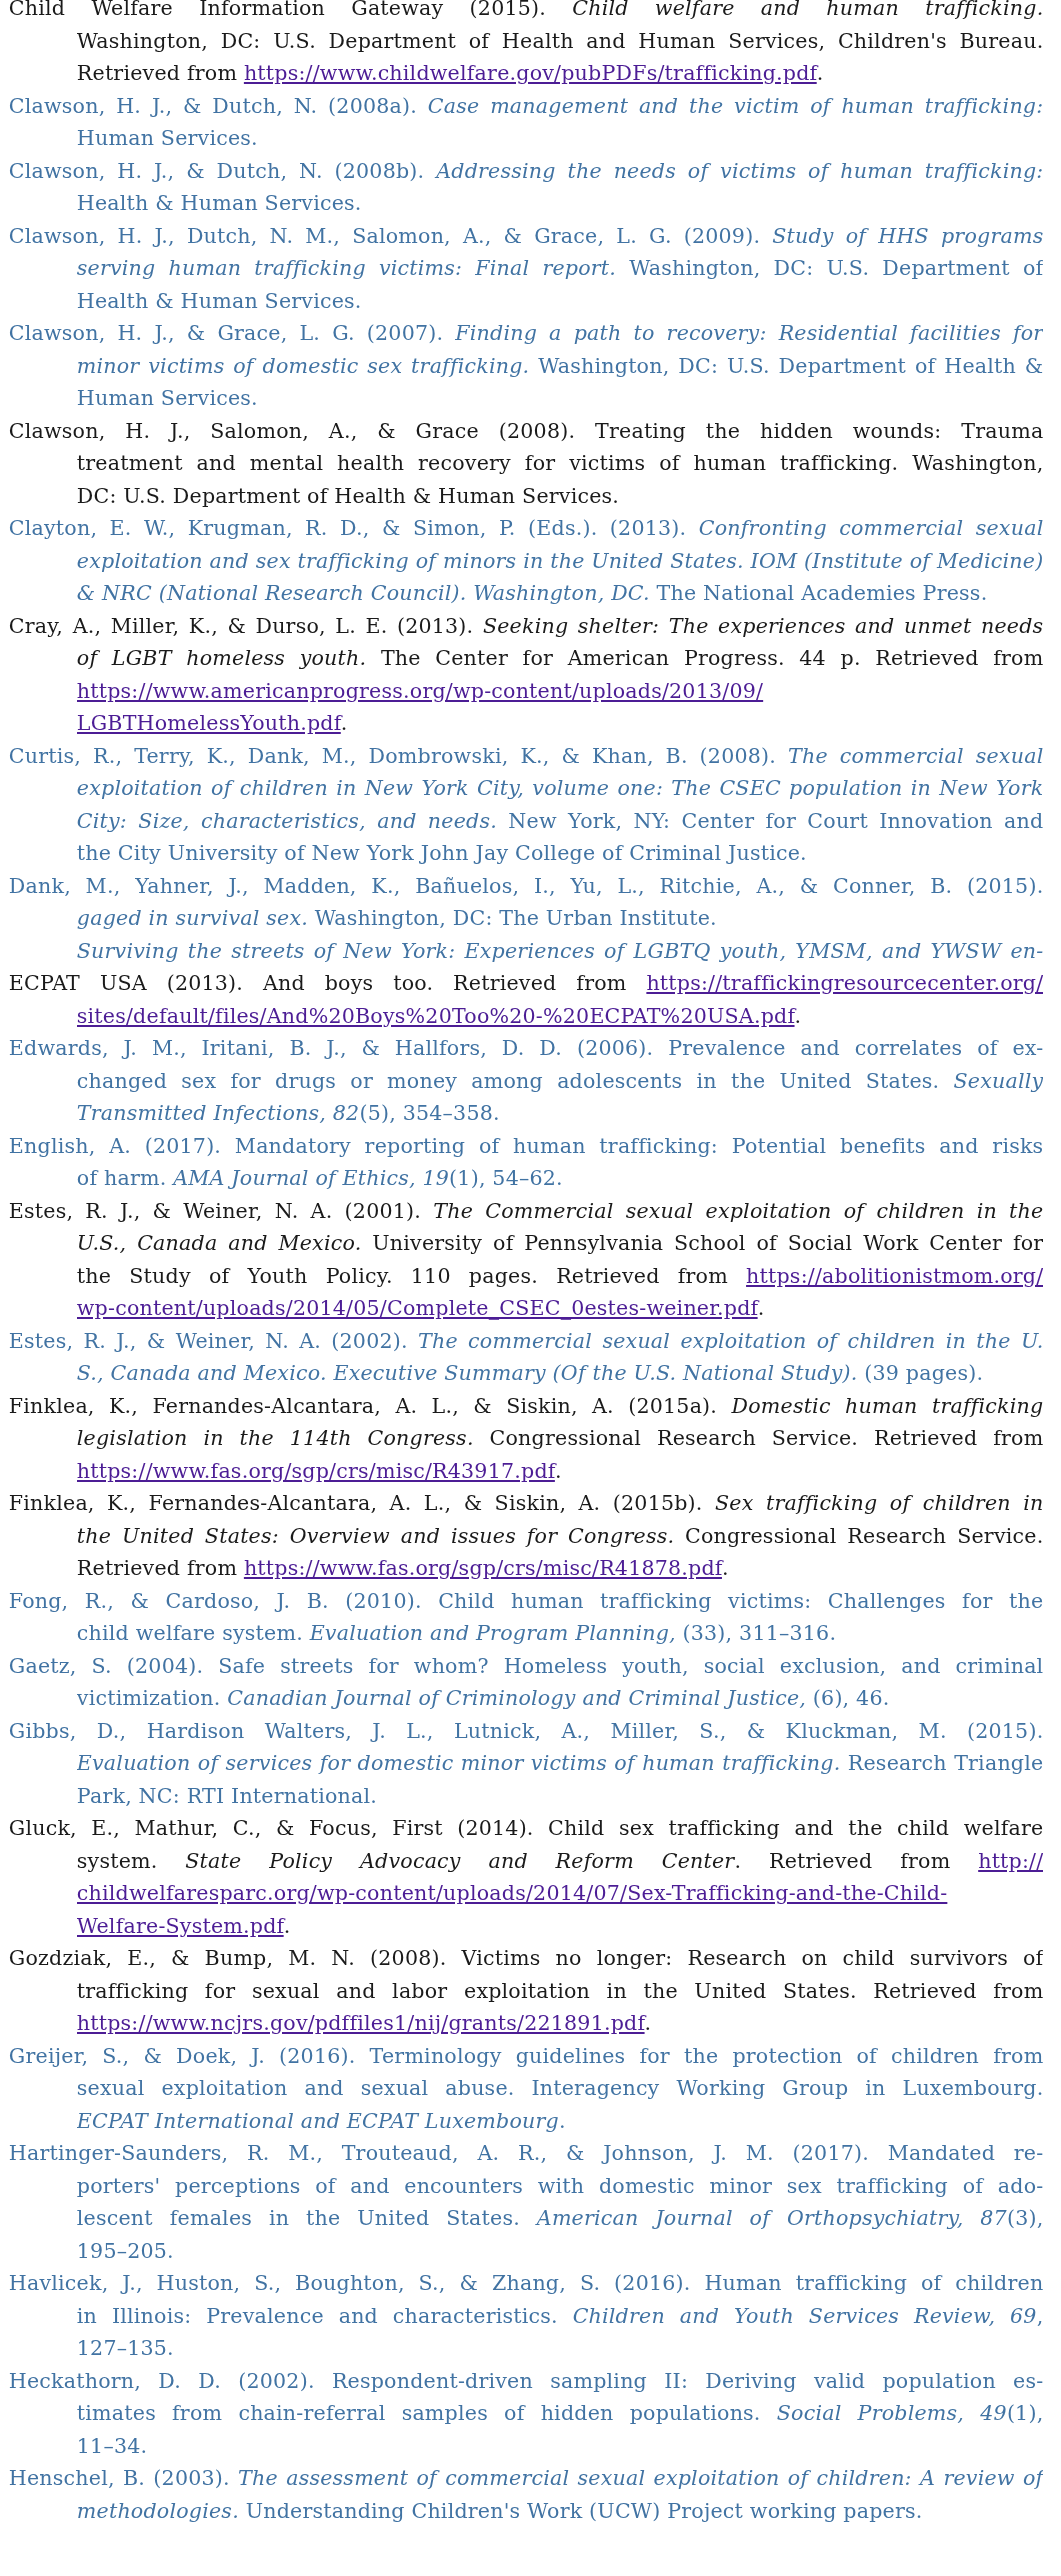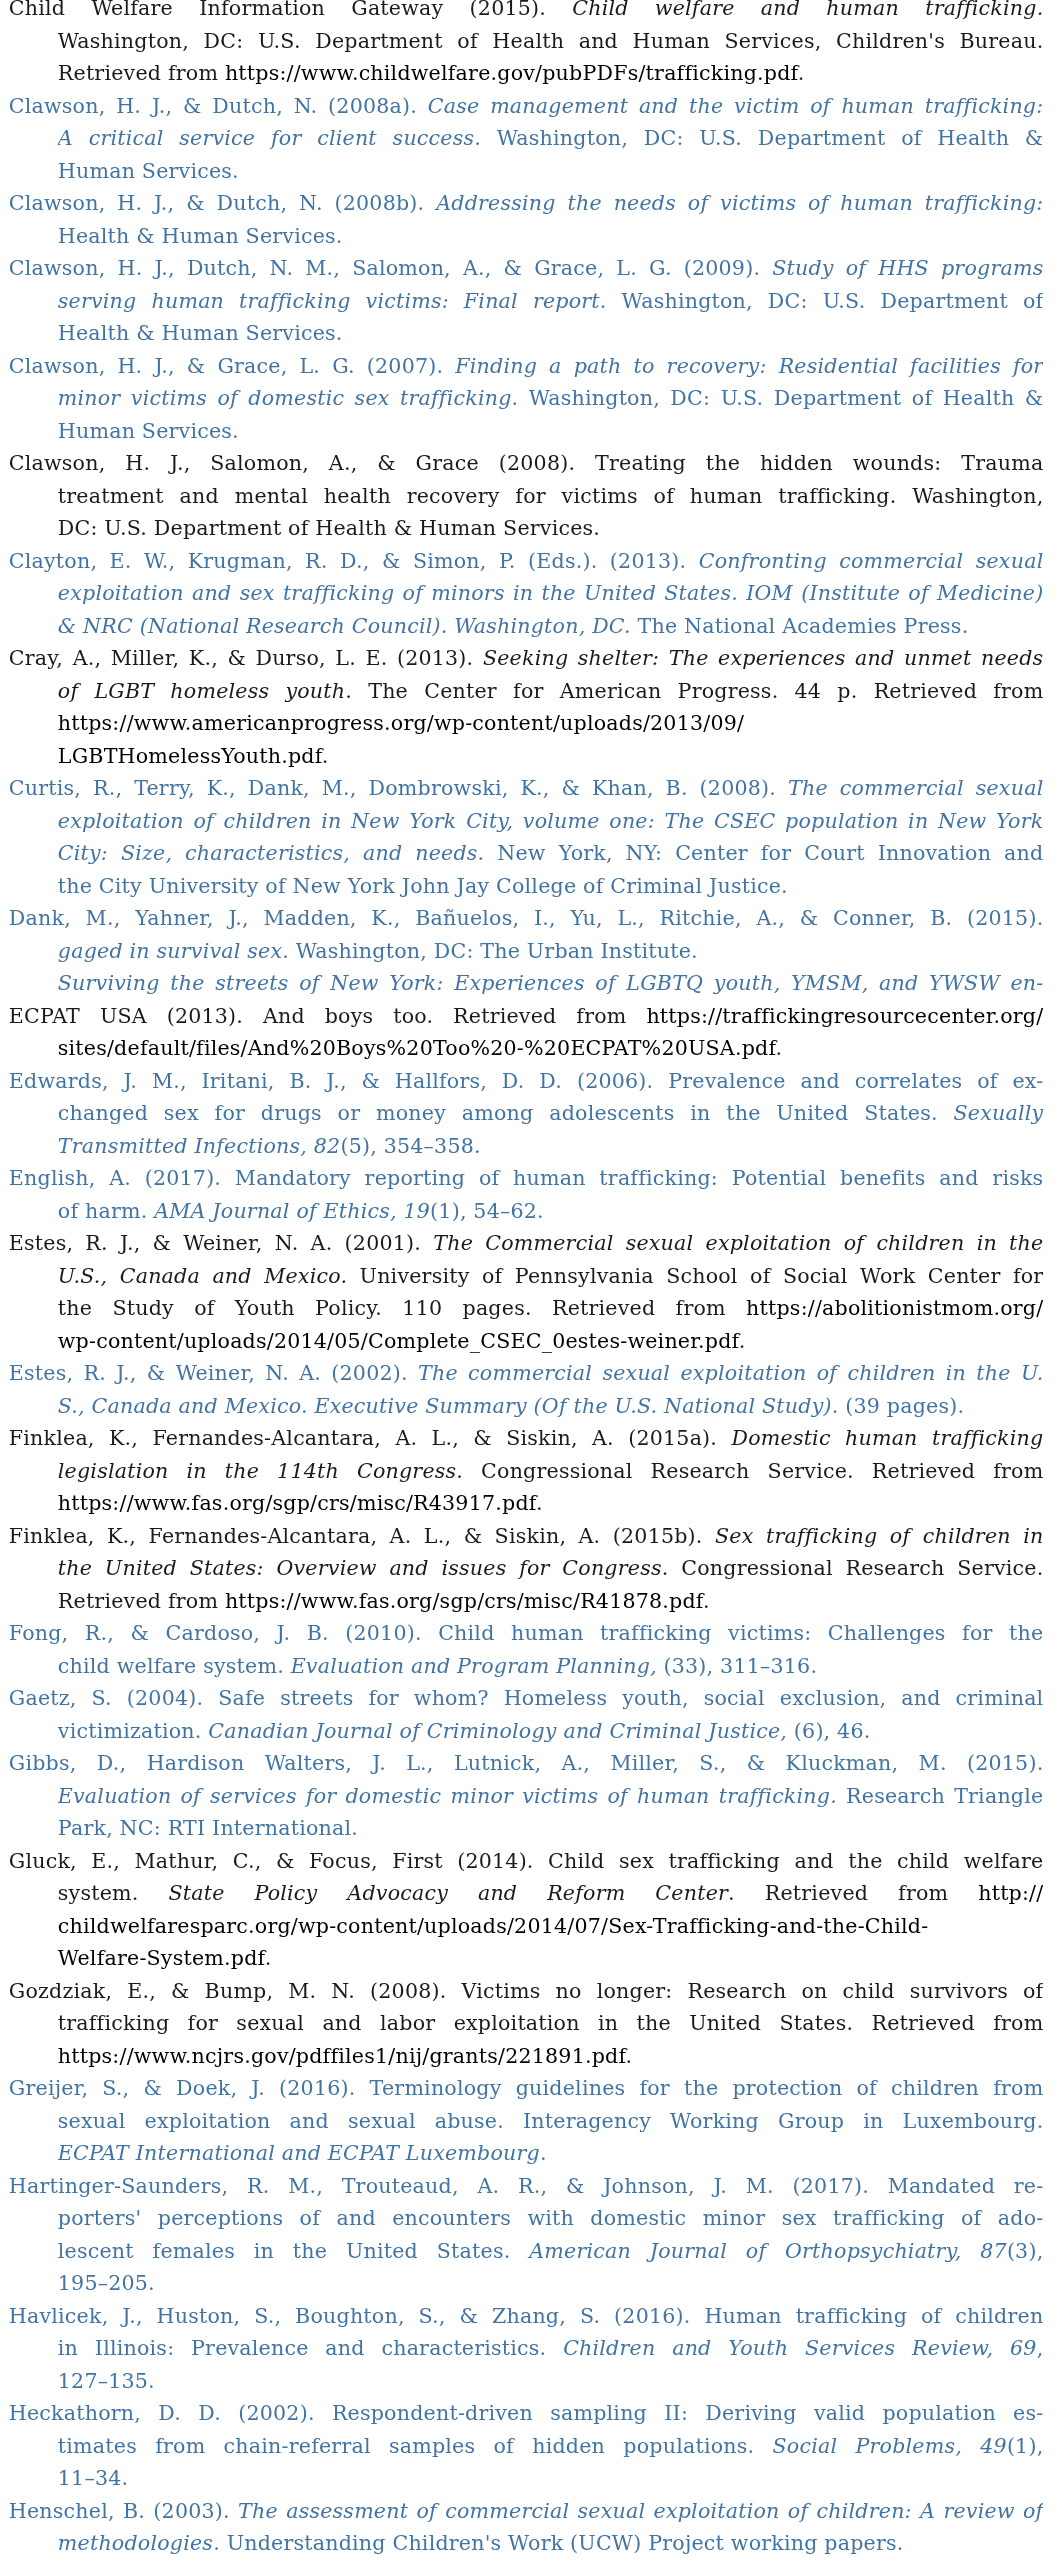--- a/index.html
+++ b/index.html
@@ -22,39 +22,38 @@
   }
   .line {
     height: 32.5px;
     overflow: hidden;
     text-align: left;
   }
   .line.just {
     text-align: justify;
     text-align-last: justify;
   }
-  .line.ind { margin-left: 49px; }
+  .line.ind { margin-left: 68px; }
   .tk { color: #1a1a1a; }
   .tb { color: #4173a3; }
-  .tu { color: #000000; cursor: pointer; }
+  .tu { color: #4c1d95; cursor: pointer; text-decoration: underline; }
   .it { font-style: italic; text-align: center; }
 </style>
 </head>
 <body>
 
 <div class="page">
   <div id="refs">
       <div class="ref">
         <div class="line just"><span class="tk">Child Welfare Information Gateway (2015). </span><span class="tk it">Child welfare and human trafficking.</span></div>
         <div class="line ind just"><span class="tk">Washington, DC: U.S. Department of Health and Human Services, Children's Bureau.</span></div>
         <div class="line ind"><span class="tk">Retrieved from </span><span class="tu">https://www.childwelfare.gov/pubPDFs/trafficking.pdf</span><span class="tk">.</span></div>
       </div>
       <div class="ref">
         <div class="line just"><span class="tb">Clawson, H. J., &amp; Dutch, N. (2008a). </span><span class="tb it">Case management and the victim of human trafficking:</span></div>
-        <div class="line ind just"><span class="tb it">A critical service for client success. </span><span class="tb">Washington, DC: U.S. Department of Health &amp;</span></div>
         <div class="line ind"><span class="tb">Human Services.</span></div>
       </div>
       <div class="ref">
         <div class="line just"><span class="tb">Clawson, H. J., &amp; Dutch, N. (2008b). </span><span class="tb it">Addressing the needs of victims of human trafficking:</span></div>
         <div class="line ind"><span class="tb">Health &amp; Human Services.</span></div>
       </div>
       <div class="ref">
         <div class="line just"><span class="tb">Clawson, H. J., Dutch, N. M., Salomon, A., &amp; Grace, L. G. (2009). </span><span class="tb it">Study of HHS programs</span></div>
         <div class="line ind just"><span class="tb it">serving human trafficking victims: Final report. </span><span class="tb">Washington, DC: U.S. Department of</span></div>
         <div class="line ind"><span class="tb">Health &amp; Human Services.</span></div>

